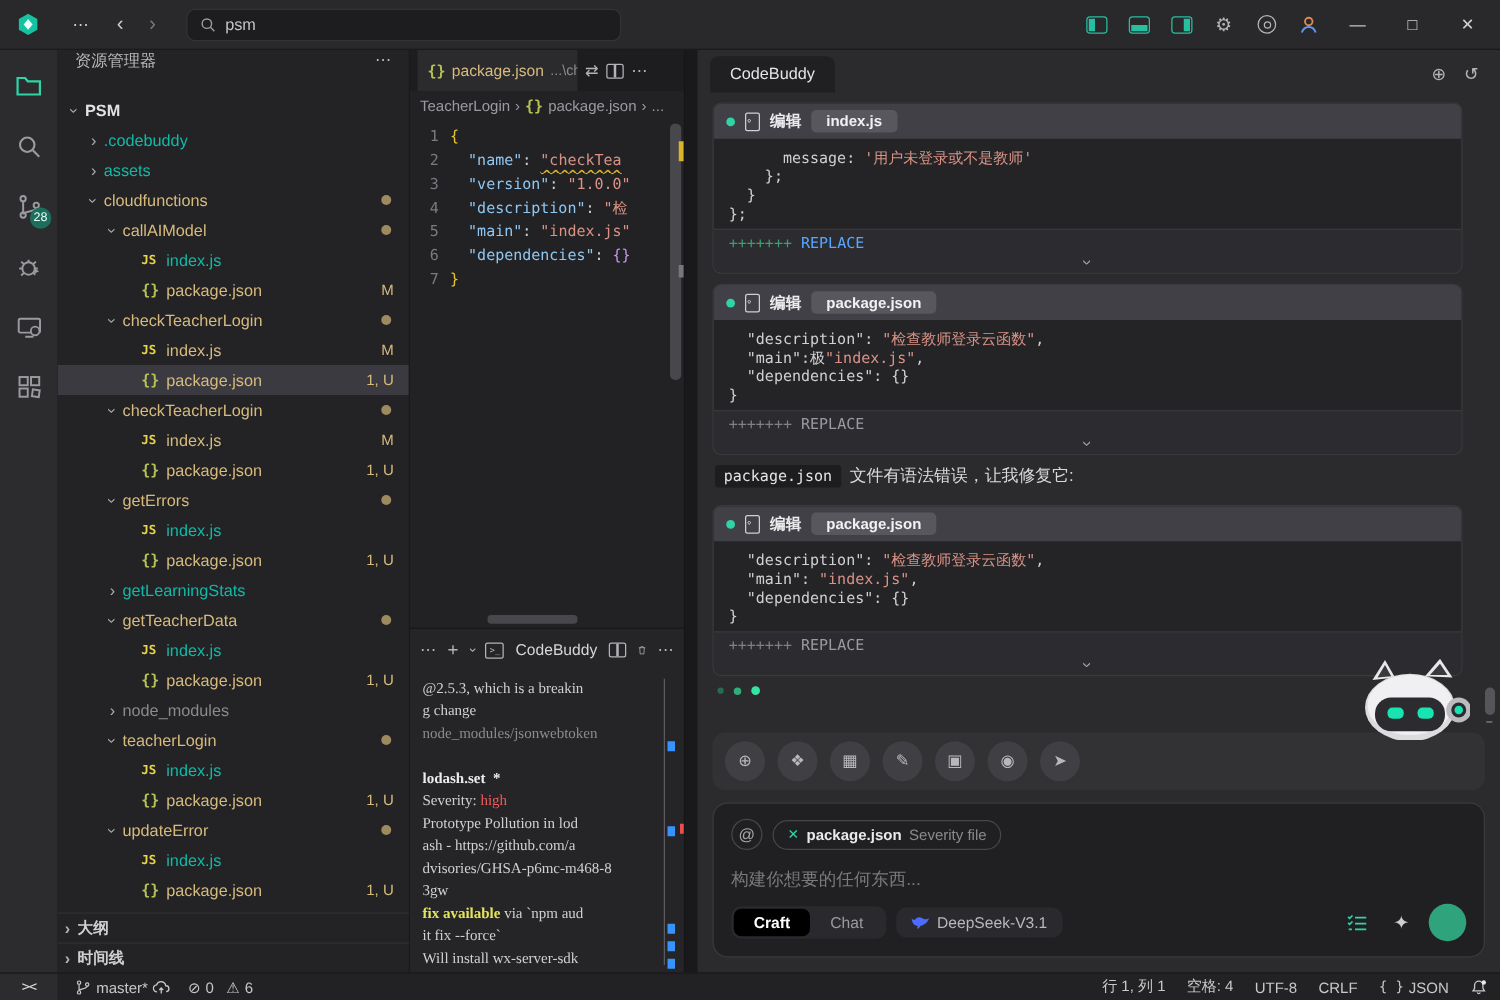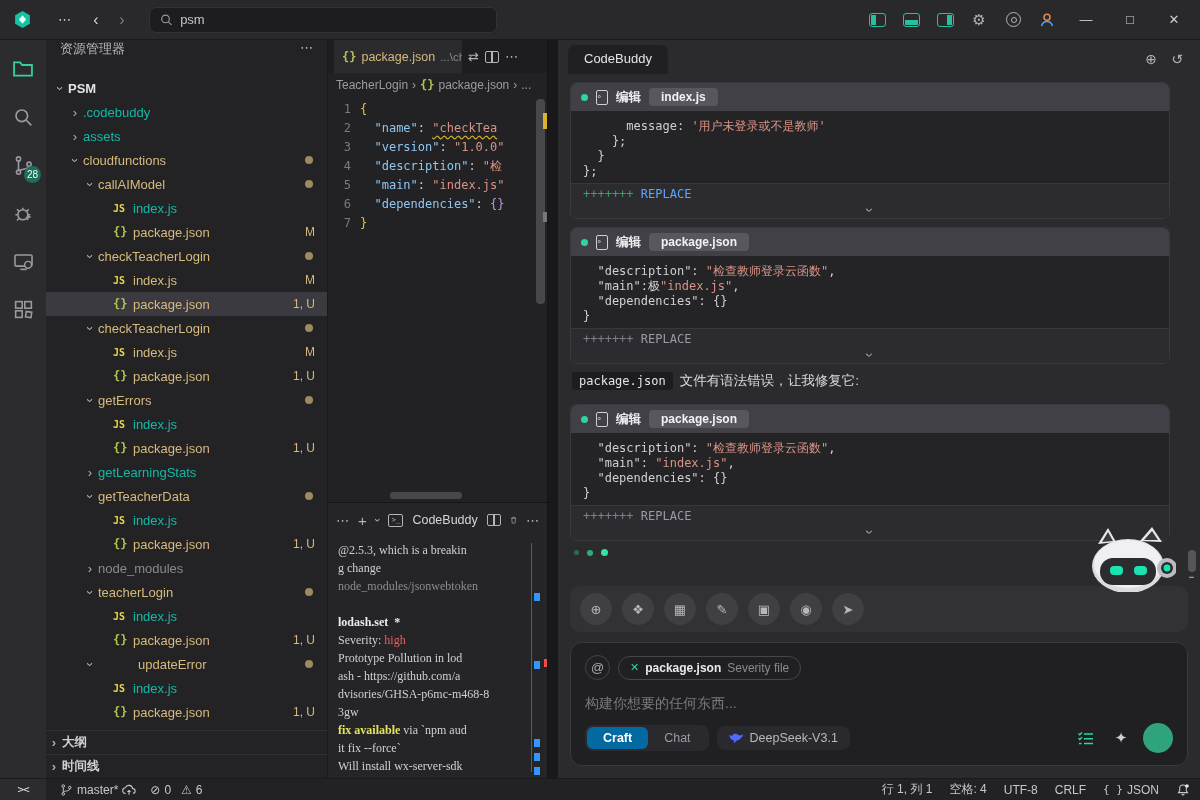--- a/index.html
+++ b/index.html
@@ -132,21 +132,21 @@
   .chiprow{display:flex;align-items:center;gap:8px;}
   .at-circle{width:25px;height:25px;border:1px solid #45454a;border-radius:50%;display:flex;align-items:center;justify-content:center;color:#a8a8ac;font-size:13px;}
   .ctx-chip{height:24px;border:1px solid #45454a;border-radius:12px;display:flex;align-items:center;gap:6px;padding:0 11px;font-size:12px;}
   .ctx-x{color:#2fd3a6;font-size:11px;}
   .ctx-file{color:#eaeaec;font-weight:bold;}
   .ctx-note{color:#8a8a8e;}
   .placeholder{margin-top:15px;color:#7a7a7e;font-size:14px;flex:1;}
   .bottomrow{display:flex;align-items:center;gap:8px;margin-top:10px;}
   .segment{background:#2a2a2e;border-radius:8px;padding:2px;display:flex;}
   .seg-btn{padding:4px 16px;border-radius:6px;font-size:12.5px;color:#9a9aa0;}
-  .seg-btn.active{background:#0369a1;color:#ffffff;font-weight:bold;}
+  .seg-btn.active{background:#000000;color:#ffffff;font-weight:bold;}
   .model-pill{display:flex;align-items:center;gap:6px;background:#2a2a2e;border-radius:8px;padding:5px 12px;color:#b8b8bc;font-size:12.5px;}
   .br-sp{flex:1;}
   .mini-btn{width:28px;height:28px;display:flex;align-items:center;justify-content:center;}
   .send-circle{width:30px;height:30px;border-radius:50%;background:#2fa37c;}
 
   
   .statusbar{position:absolute;left:0;right:0;bottom:0;height:22px;background:#222224;display:flex;align-items:center;font-size:12px;color:#c8c8cc;border-top:1px solid #1a1a1c;}
   .sb-corner{width:46px;height:22px;background:#2c2c2e;display:flex;align-items:center;justify-content:center;font-family:"DejaVu Sans Mono",monospace;font-size:11px;color:#e0e0e0;letter-spacing:-1px;}
   .sb-item{display:flex;align-items:center;gap:4px;margin-left:14px;}
   .sb-right{margin-left:auto;display:flex;align-items:center;}
@@ -395,21 +395,21 @@
             <span class="tlabel w">index.js</span>
             <span class="tsp"></span>
           </div>
           <div class="tree-row" style="padding-left: 51px;">
             <span class="chev"></span>
             <span class="fi json">{}</span>
             <span class="tlabel y">package.json</span>
             <span class="tsp"></span>
             <span class="tbadge">1, U</span>
           </div>
-          <div class="tree-row" style="padding-left: 36px; gap: 40px;">
+          <div class="tree-row" style="padding-left: 36px;">
             <span class="chev down">›</span>
             <span class="tlabel y">updateError</span>
             <span class="tsp"></span>
             <span class="tdot"></span>
           </div>
           <div class="tree-row" style="padding-left: 51px;">
             <span class="chev"></span>
             <span class="fi js">JS</span>
             <span class="tlabel w">index.js</span>
             <span class="tsp"></span>

